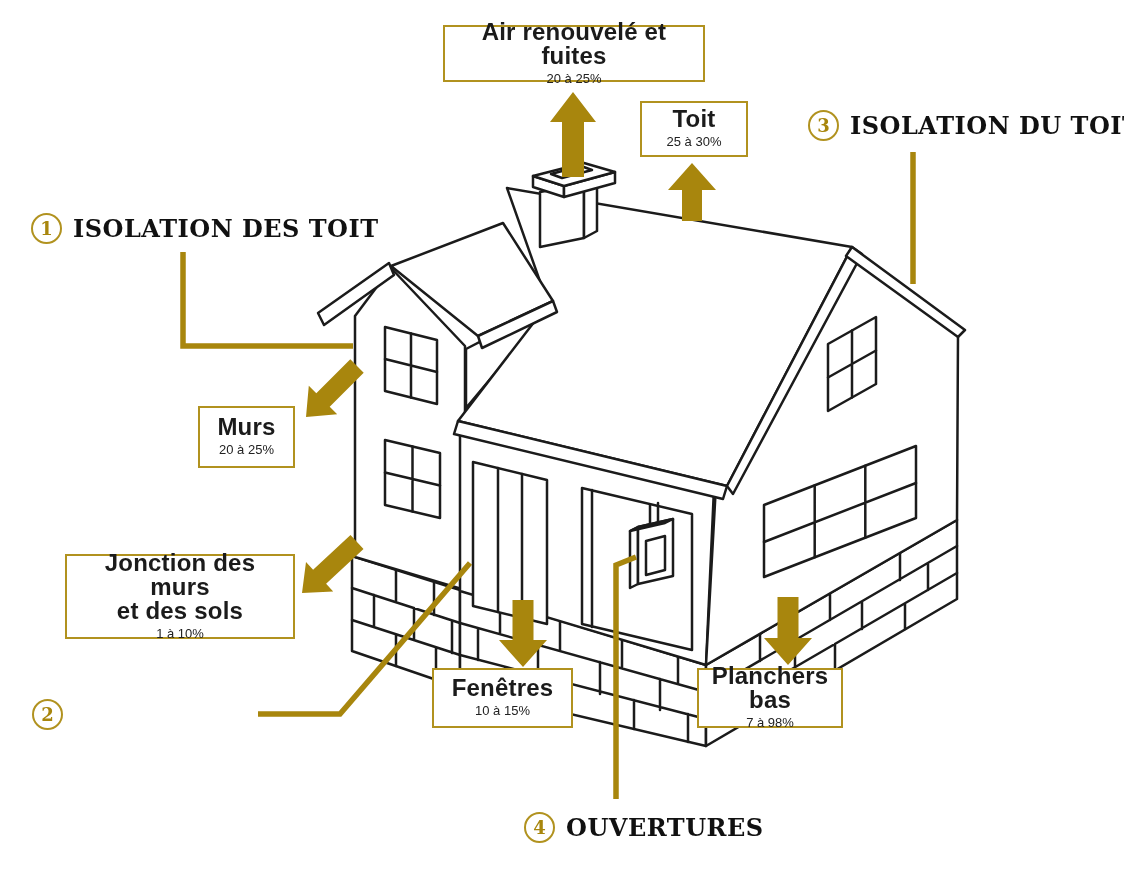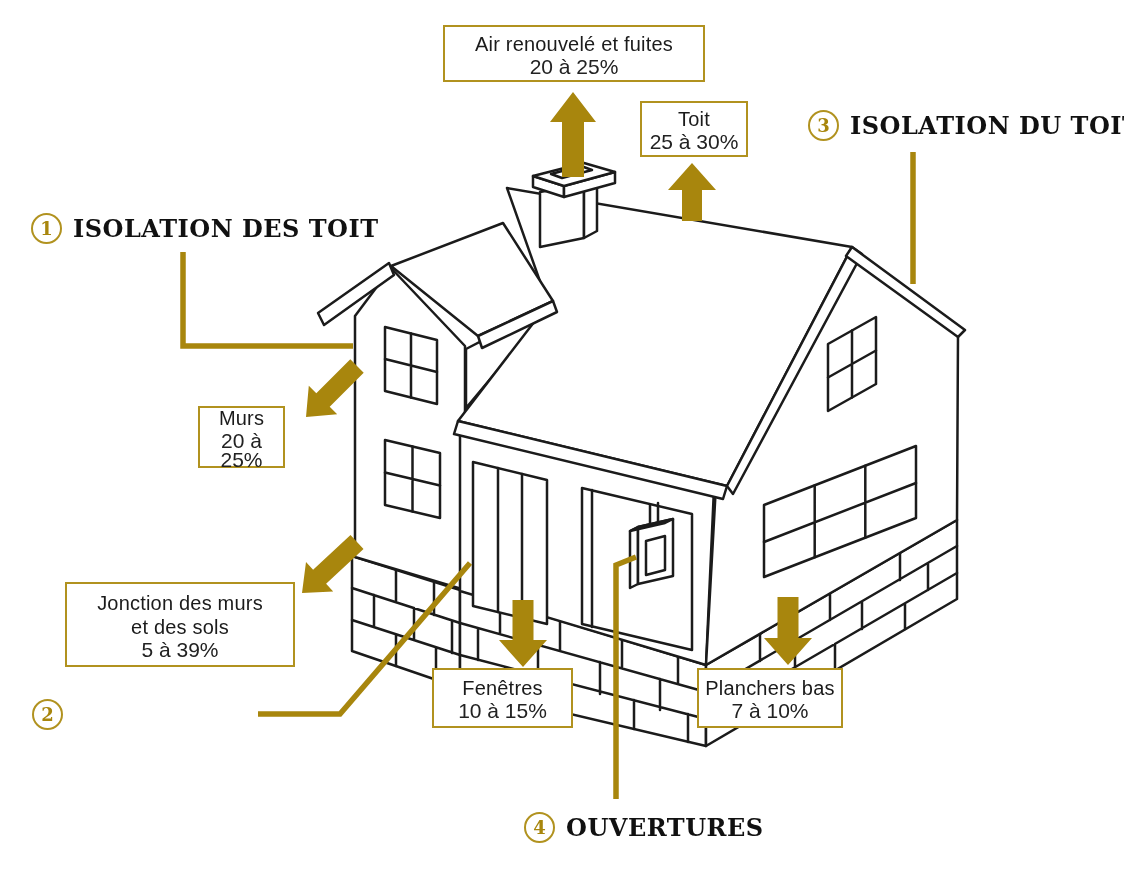--- a/index.html
+++ b/index.html
@@ -13,24 +13,24 @@
     position:relative;width:1124px;height:872px;background:var(--bg);
     font-family:"Liberation Sans",sans-serif;color:var(--ink);overflow:hidden;
   }
   #art{position:absolute;left:0;top:0;width:1124px;height:872px;}
   .loss-box{
     position:absolute;background:#fff;border:2.5px solid var(--gold-border);
     display:flex;flex-direction:column;align-items:center;justify-content:center;
     text-align:center;box-sizing:border-box;padding:2px 6px;
   }
   .box-title{
-    font-weight:normal;font-size:20px;line-height:24px;color:var(--ink);
+    font-weight:bold;font-size:24px;line-height:24px;color:var(--ink);
     white-space:pre-line;letter-spacing:.2px;
   }
-  .box-value{font-size:21px;line-height:19px;color:#222;margin-top:1px;}
+  .box-value{font-size:13px;line-height:19px;color:#222;margin-top:1px;}
   .callout{
     position:absolute;display:flex;align-items:center;gap:11px;
   }
   .callout-circle{
     width:27px;height:27px;border:2.5px solid var(--gold-border);border-radius:50%;
     display:flex;align-items:center;justify-content:center;flex:0 0 auto;
     color:var(--accent);font-family:"DejaVu Serif",serif;font-weight:bold;font-size:18px;
     background:#fff;
   }
   .callout-label{
@@ -148,39 +148,39 @@
   <div class="loss-box" style="left:443px;top:25px;width:262px;height:57px;">
     <div class="box-title">Air renouvelé et fuites</div>
     <div class="box-value">20 à 25%</div>
   </div>
 
   <div class="loss-box" style="left:640px;top:101px;width:108px;height:56px;">
     <div class="box-title">Toit</div>
     <div class="box-value">25 à 30%</div>
   </div>
 
-  <div class="loss-box" style="left:198px;top:406px;width:87px;height:62px;">
+  <div class="loss-box" style="left:198px;top:406px;width:97px;height:62px;">
     <div class="box-title">Murs</div>
     <div class="box-value">20 à 25%</div>
   </div>
 
-  <div class="loss-box" style="left:65px;top:582px;width:230px;height:85px;">
+  <div class="loss-box" style="left:65px;top:554px;width:230px;height:85px;">
     <div class="box-title">Jonction des murs
 et des sols</div>
-    <div class="box-value">5 à 39%</div>
+    <div class="box-value">1 à 10%</div>
   </div>
 
   <div class="loss-box" style="left:432px;top:668px;width:141px;height:60px;align-items:center;">
     <div class="box-title">Fenêtres</div>
     <div class="box-value">10 à 15%</div>
   </div>
 
   <div class="loss-box" style="left:697px;top:668px;width:146px;height:60px;">
     <div class="box-title">Planchers bas</div>
-    <div class="box-value">7 à 10%</div>
+    <div class="box-value">7 à 98%</div>
   </div>
 
   <div class="callout" style="left:31px;top:213px;">
     <div class="callout-circle">
       <span>1</span>
     </div>
     <div class="callout-label">ISOLATION DES TOIT</div>
   </div>
 
   <div class="callout" style="left:32px;top:699px;">

